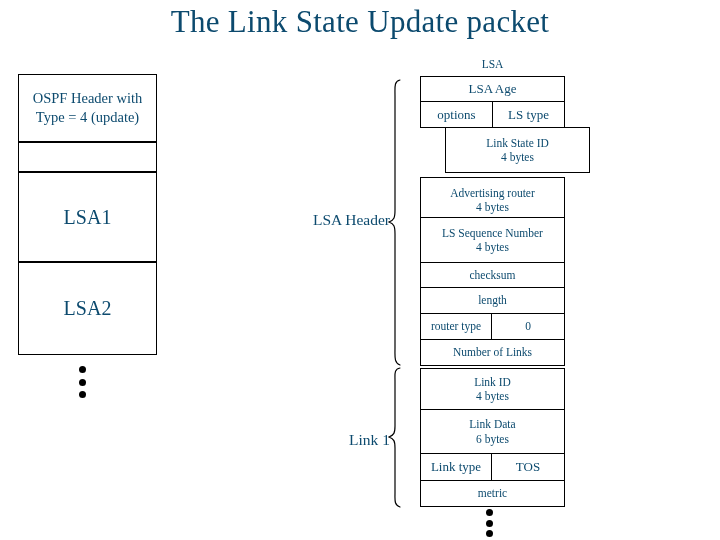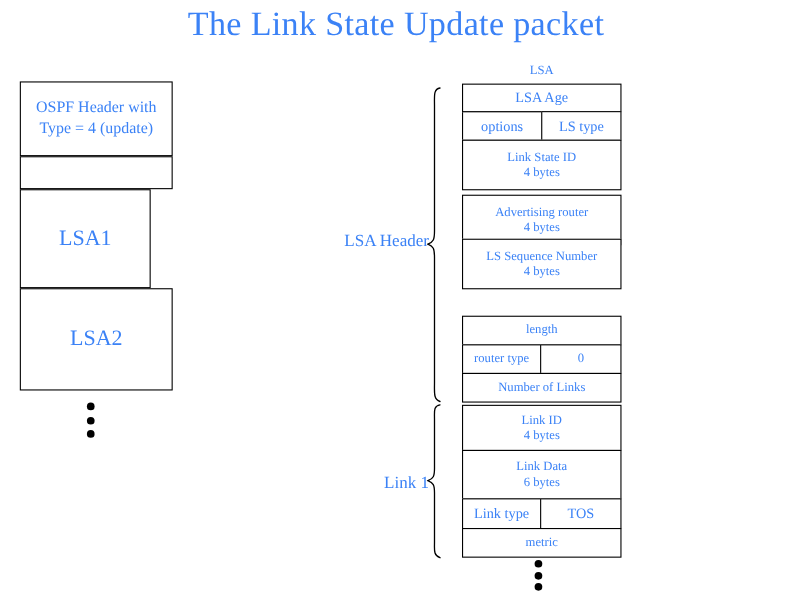--- a/index.html
+++ b/index.html
@@ -8,21 +8,21 @@
     padding: 0;
     background: #ffffff;
   }
   #slide {
     position: relative;
     width: 720px;
     height: 540px;
     background: #ffffff;
     overflow: hidden;
     font-family: "Liberation Serif", "DejaVu Serif", serif;
-    color: #3b82f6;
+    color: #0c4a6e;
   }
 
   
   #title {
     position: absolute;
     left: 0;
     top: 2px;
     width: 720px;
     text-align: center;
     font-size: 31px;
@@ -122,21 +122,21 @@
 
   <div id="title">The Link State Update packet</div>
 
   <div class="leftcell" style="left:18px; top:74px; width:139px; height:68px;">
     <span class="lt">OSPF Header with
 Type = 4 (update)</span>
   </div>
 
   <div class="leftcell" style="left:18px; top:142px; width:139px; height:30px;"></div>
 
-  <div class="leftcell" style="left:18px; top:172px; width:119px; height:90px;">
+  <div class="leftcell" style="left:18px; top:172px; width:139px; height:90px;">
     <span class="huge">LSA1</span>
   </div>
 
   <div class="leftcell" style="left:18px; top:262px; width:139px; height:93px;">
     <span class="huge">LSA2</span>
   </div>
 
   <div class="dots" style="left:79px; top:366px; width:7px; height:32px;">
     <i></i>
     <i></i>
@@ -163,35 +163,38 @@
     <span class="rt">options</span>
   </div>
 
   <div class="rcell med" style="left:420px; top:76px; width:145px; height:26px;">
     <span class="rt">LSA Age</span>
   </div>
   <div class="rcell med" style="left:492px; top:101px; width:73px; height:27px;">
     <span class="rt">LS type</span>
   </div>
 
-  <div class="rcell" style="left:420px; top:127px; width:145px; height:46px;">
+  <div class="rcell" style="left:445px; top:127px; width:145px; height:46px;">
     <span class="rt">Link State ID
 4 bytes</span>
   </div>
 
   <div class="rcell" style="left:420px; top:156px; width:145px; height:46px;margin-top:21px;">
     <span class="rt">Advertising router
 4 bytes</span>
   </div>
 
   <div class="rcell" style="left:420px; top:217px; width:145px; height:46px;">
     <span class="rt">LS Sequence Number
 4 bytes</span>
   </div>
 
+  <div class="rcell" style="left:420px; top:262px; width:145px; height:26px;">
+    <span class="rt">checksum</span>
+  </div>
 
   <div class="rcell" style="left:420px; top:287px; width:145px; height:27px;">
     <span class="rt">length</span>
   </div>
 
   <div class="rcell" style="left:420px; top:313px; width:72px; height:27px;">
     <span class="rt">router type</span>
   </div>
   <div class="rcell" style="left:491px; top:313px; width:74px; height:27px;">
     <span class="rt">0</span>

